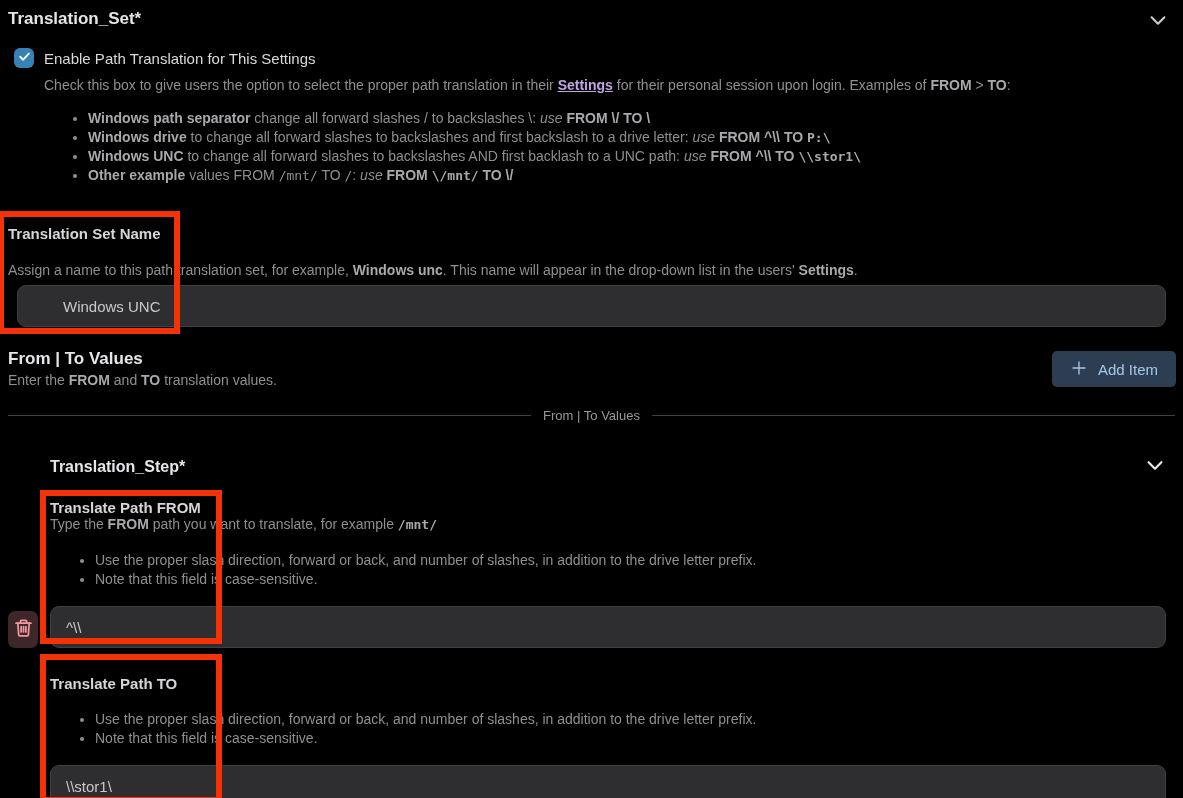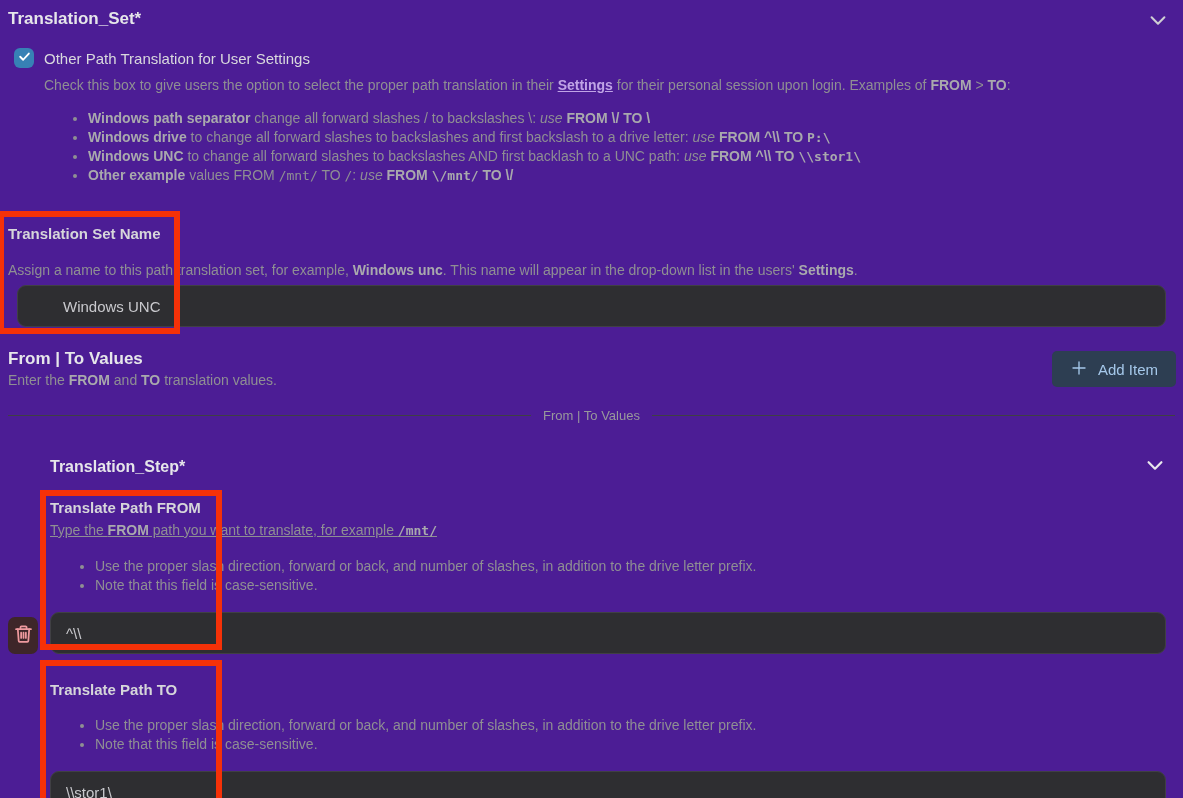--- a/index.html
+++ b/index.html
@@ -1,20 +1,20 @@
 <!DOCTYPE html>
 <html><head>
 <meta charset="utf-8">
 <style>
   * { margin:0; padding:0; box-sizing:border-box; }
   html,body { background:#1f1f21; }
   .page {
     position:relative;
     width:1183px; height:798px;
-    background:#4c1d95;
+    background:#000000;
     color:#8f8f93;
     font-family:"Liberation Sans", sans-serif;
     font-size:14px;
     overflow:hidden;
   }
   
   .seg-b { font-weight:bold; color:#a9a9ad; }
   .seg-i { font-style:italic; }
   .seg-m { font-family:"DejaVu Sans Mono", monospace; font-size:13px; }
   .seg-l { color:#c0a4e6; text-decoration:underline; cursor:pointer; font-weight:bold; }
@@ -56,21 +56,21 @@
   .add-btn svg { width:18px; height:18px; }
   .divider { display:flex; align-items:center; gap:12px; margin:20px 8px 0 8px; }
   .divider .line { flex:1; height:1px; background:#404043; }
   .divider .dlabel { color:#98989c; font-size:13px; }
   
   .step { margin:31px 17px 0 50px; }
   .step-hdr { display:flex; justify-content:space-between; align-items:flex-end; }
   .step-hdr .h1 { font-size:16px; }
   .step-hdr .chev { color:#e8e8ec; }
   .step-field { position:relative; }
-  .step-field .desc { margin-top:6px;text-decoration:underline; }
+  .step-field .desc { margin-top:0; }
   .field-from { margin-top:23px; }
   .field-to { margin-top:27px; }
   ul.notes { margin:18px 0 0 0; padding-left:45px; list-style:disc; }
   ul.notes li { line-height:19px; }
   .input-wrap { position:relative; margin-top:17px; }
   .input-step { padding-left:15px; }
   .trash-btn {
     position:absolute; left:-42px; top:5px;
     width:30px; height:37px; border-radius:7px;
     background:#3e2629; border:none; cursor:pointer;
@@ -99,21 +99,21 @@
   </div>
 
   <div class="cb-row">
     <div class="checkbox">
       <span>
         <svg viewBox="0 0 24 24" fill="none" stroke="#ffffff" stroke-width="3.4" stroke-linecap="round" stroke-linejoin="round" width="13" height="13">
             <path d="M4 12.5l5.5 5.5L20 6.5"></path>
           </svg>
       </span>
     </div>
-    <div class="cb-label">Other Path Translation for User Settings</div>
+    <div class="cb-label">Enable Path Translation for This Settings</div>
   </div>
   <div class="desc cb-desc"><span>Check this box to give users the option to select the proper path translation in their </span><span class="seg-l">Settings</span><span> for their personal session upon login. Examples of </span><span class="seg-b">FROM</span><span> &gt; </span><span class="seg-b">TO</span><span>:</span></div>
 
   <ul class="examples">
     <li><span class="seg-b">Windows path separator</span><span> change all forward slashes / to backslashes \: </span><span class="seg-i">use </span><span class="seg-b">FROM \/ TO \</span></li>
     <li><span class="seg-b">Windows drive</span><span> to change all forward slashes to backslashes and first backslash to a drive letter: </span><span class="seg-i">use </span><span class="seg-b">FROM ^\\ TO </span><span class="seg-b seg-m">P:\</span></li>
     <li><span class="seg-b">Windows UNC</span><span> to change all forward slashes to backslashes AND first backlash to a UNC path: </span><span class="seg-i">use </span><span class="seg-b">FROM ^\\ TO </span><span class="seg-b seg-m">\\stor1\</span></li>
     <li><span class="seg-b">Other example</span><span> values FROM </span><span class="seg-m">/mnt/</span><span> TO </span><span class="seg-m">/</span><span>: </span><span class="seg-i">use </span><span class="seg-b">FROM </span><span class="seg-b seg-m">\/mnt/</span><span class="seg-b"> TO \/</span></li>
   </ul>
 

